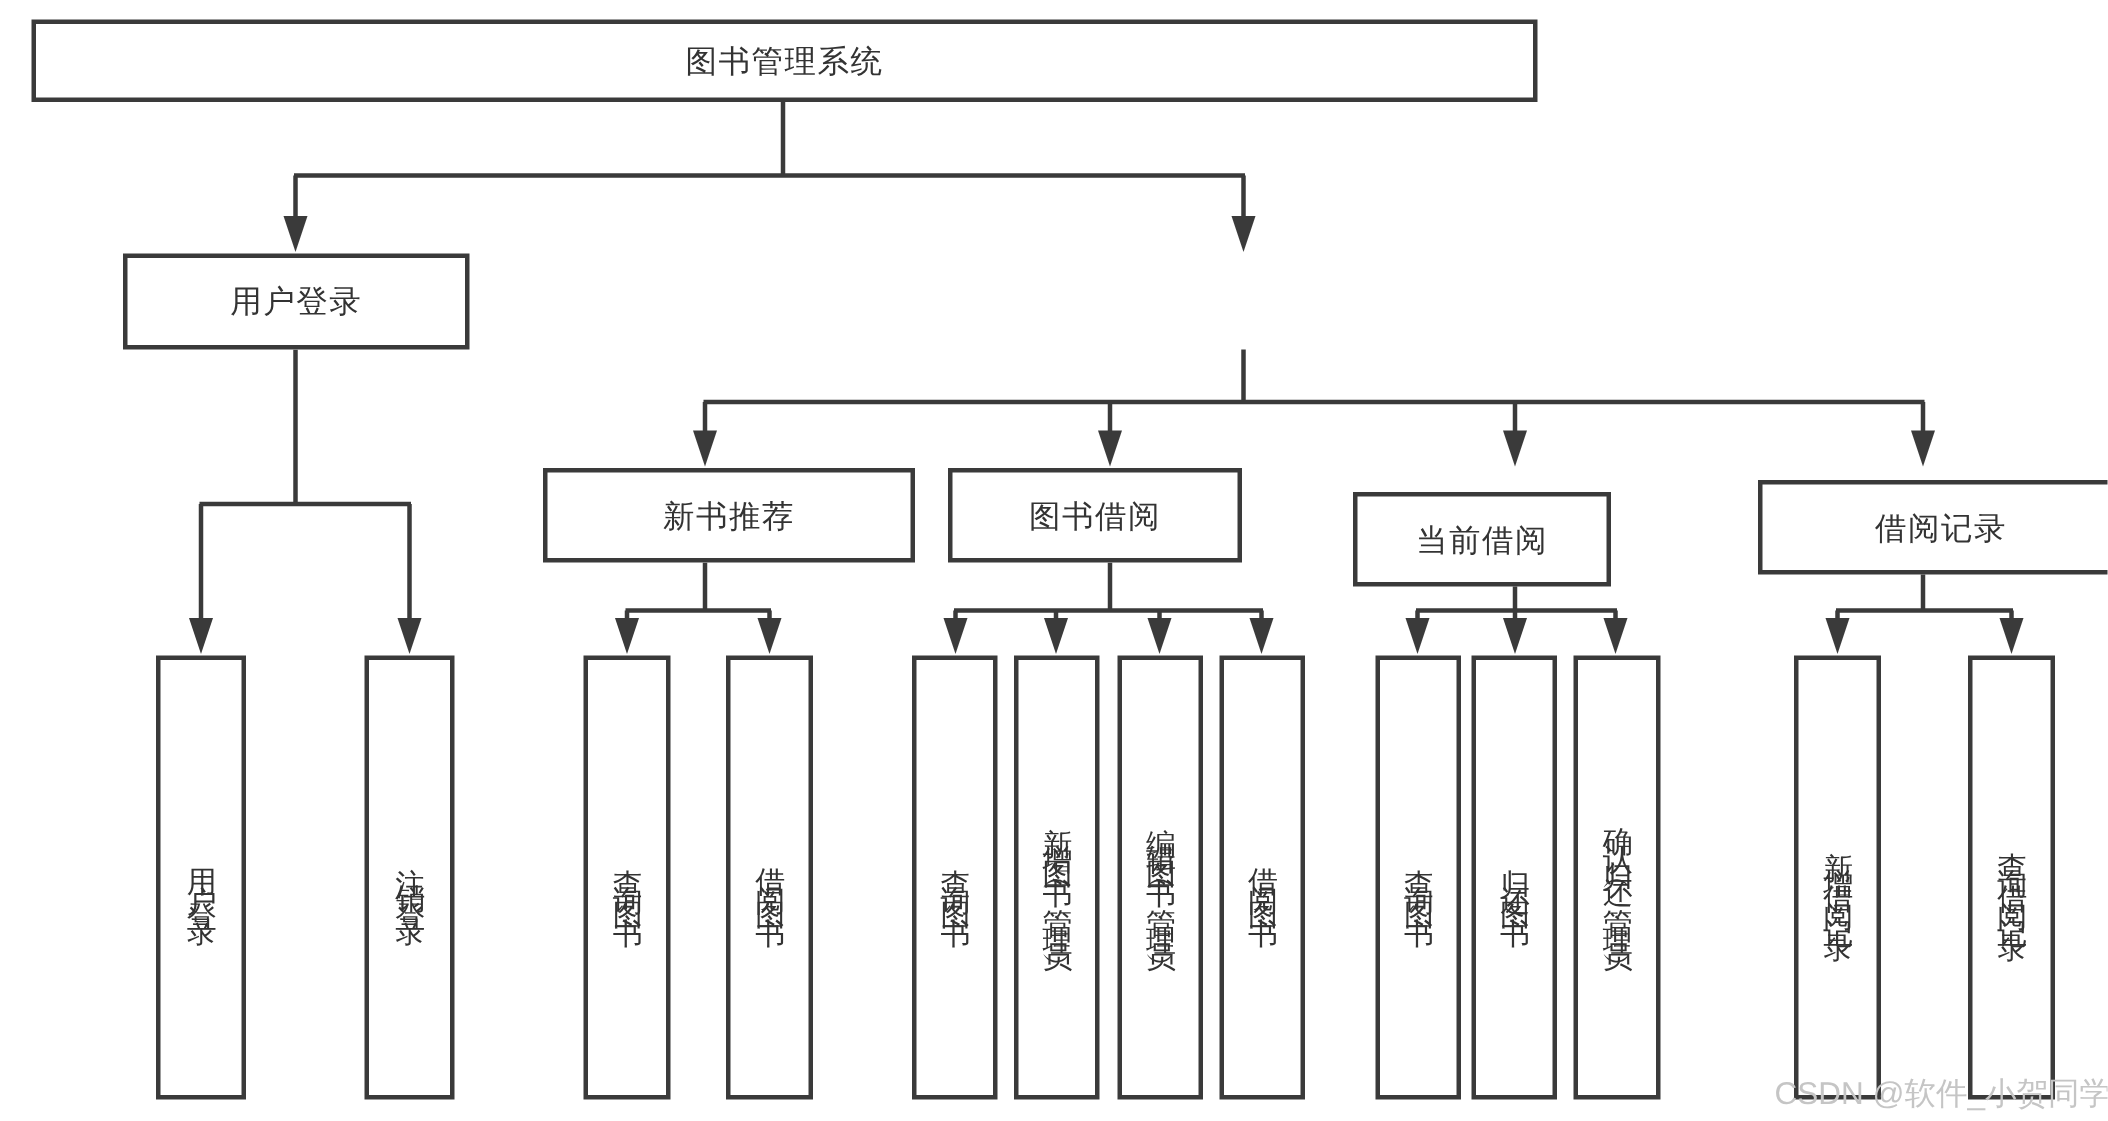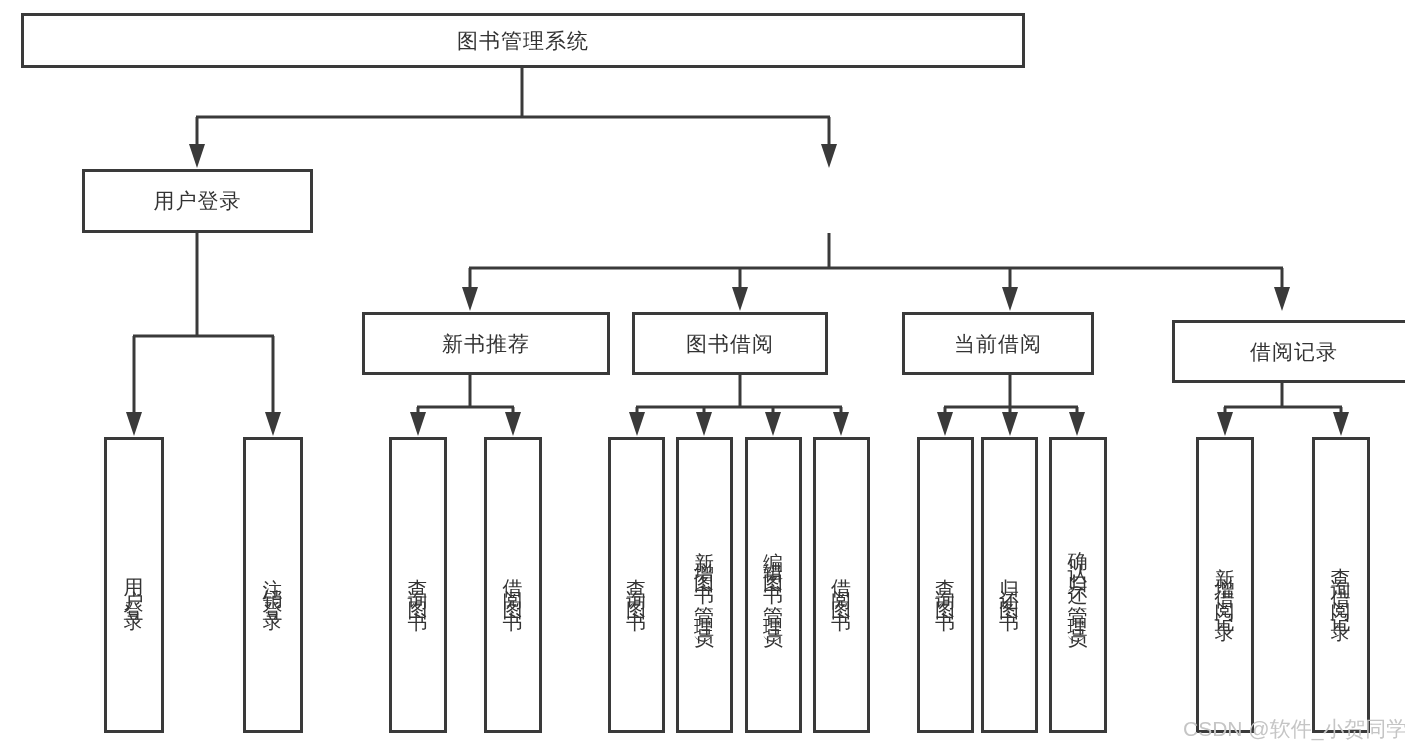--- a/index.html
+++ b/index.html
@@ -123,21 +123,21 @@
       <polygon points="1333,412 1349,412 1341,436"></polygon>
     </g>
   </svg>
 
   <div class="node" style="left:21px; top:13px; width:1004px; height:55px;">图书管理系统</div>
 
   <div class="node" style="left:82px; top:169px; width:231px; height:64px;">用户登录</div>
 
   <div class="node" style="left:362px; top:312px; width:248px; height:63px;">新书推荐</div>
   <div class="node" style="left:632px; top:312px; width:196px; height:63px;">图书借阅</div>
-  <div class="node" style="left:902px; top:312px; width:192px; height:63px;">当前借阅</div>
+  <div class="node" style="left:902px; top:328px; width:172px; height:63px;">当前借阅</div>
   <div class="node" style="left:1172px; top:320px; width:244px; height:63px;">借阅记录</div>
 
   <div class="node vnode" style="left:104px; top:437px; width:60px; height:296px;">用户登录</div>
   <div class="node vnode" style="left:243px; top:437px; width:60px; height:296px;">注销登录</div>
 
   <div class="node vnode" style="left:389px; top:437px; width:58px; height:296px;">查询图书</div>
   <div class="node vnode" style="left:484px; top:437px; width:58px; height:296px;">借阅图书</div>
 
   <div class="node vnode" style="left:608px; top:437px; width:57px; height:296px;">查询图书</div>
   <div class="node vnode" style="left:676px; top:437px; width:57px; height:296px;">新增图书（管理员）</div>

